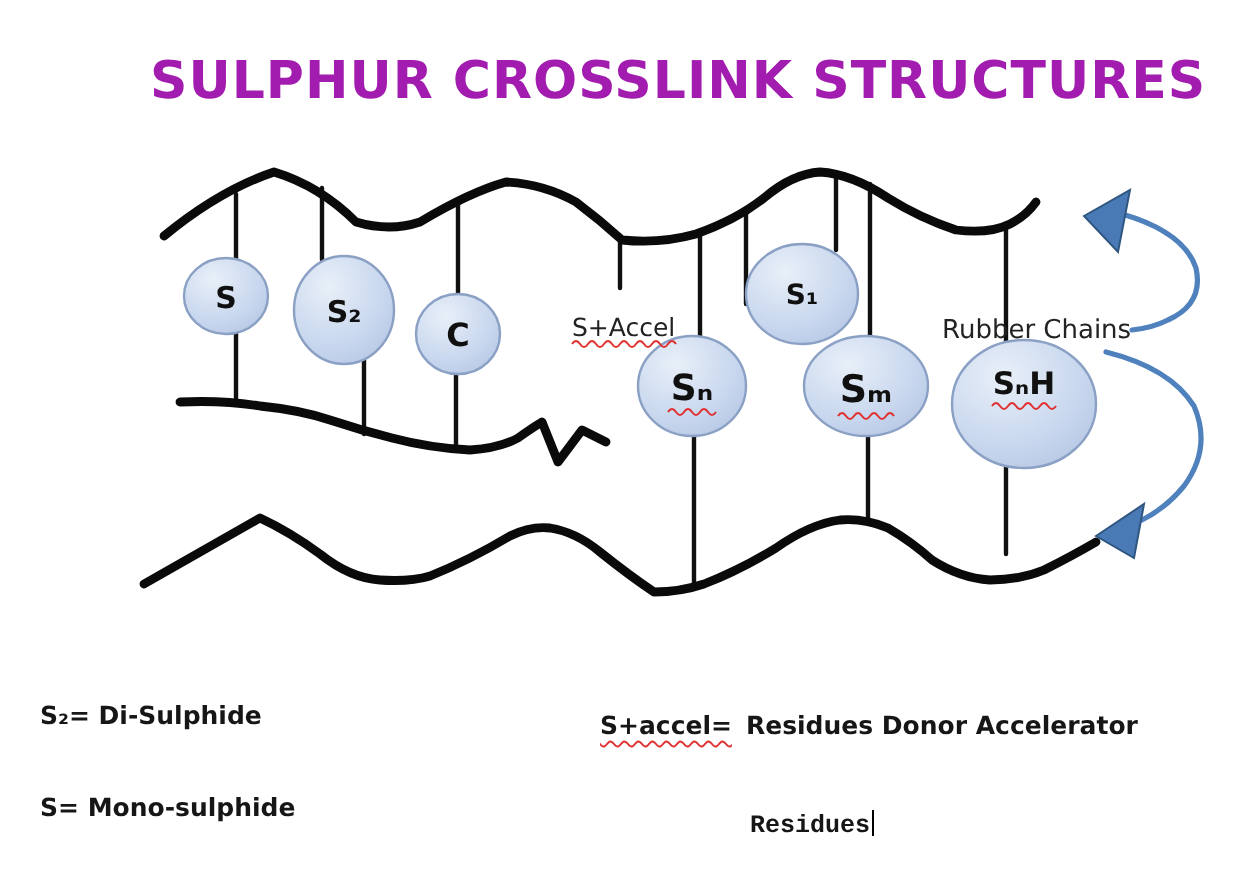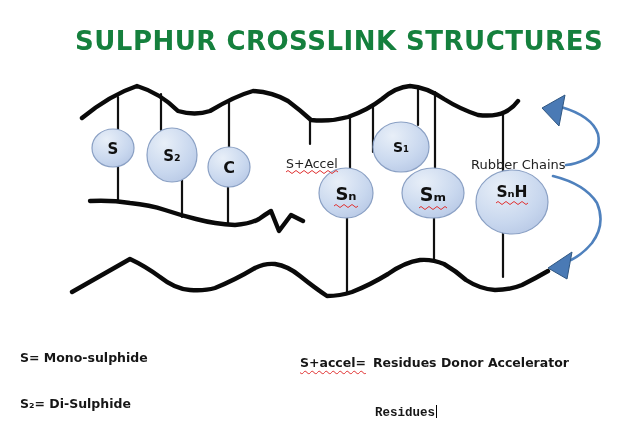--- a/index.html
+++ b/index.html
@@ -3,21 +3,21 @@
 <meta charset="utf-8">
 <style>
   html,body{margin:0;padding:0;background:#ffffff;}
   .slide{
     position:relative;width:628px;height:435px;background:#ffffff;overflow:hidden;
     font-family:"DejaVu Sans",sans-serif;
   }
   .title{
     position:absolute;left:75px;top:26px;width:520px;
     font-size:26px;font-weight:bold;letter-spacing:0.5px;
-    color:#15803d;white-space:nowrap;
+    color:#a21caf;white-space:nowrap;
   }
   svg{position:absolute;left:0;top:0;}
   .legend{
     position:absolute;color:#161616;font-size:12.5px;font-weight:bold;
     white-space:pre-wrap;
   }
   .legend-left{left:20px;top:320px;line-height:15.2px;}
   .legend-right{left:300px;top:321px;line-height:16.8px;}
   .indent{padding-left:75px;font-family:Liberation Mono, monospace;}
   .sq{
@@ -106,22 +106,22 @@
       <path class="squiggle" d="M419,208 q2,-3 4,0 t4,0 t4,0 t4,0 t4,0 t4,0 t4,0"></path>
       <path class="squiggle" d="M496,203 q2,-3 4,0 t4,0 t4,0 t4,0 t4,0 t4,0 t4,0 t4,0"></path>
     </g>
 
     <text class="diag-label" x="286" y="168" font-size="12.5">S+Accel</text>
     <path class="squiggle" d="M286,172 q2,-3 4,0 t4,0 t4,0 t4,0 t4,0 t4,0 t4,0 t4,0 t4,0 t4,0 t4,0 t4,0 t4,0"></path>
     <text class="diag-label" x="471" y="169" font-size="13" fill="#333333">Rubber Chains</text>
   </svg>
 
   <div class="legend legend-left">
+    <div><span>S₂= Di-Sulphide</span></div>
     <div><span>S= Mono-sulphide</span></div>
-    <div><span>S₂= Di-Sulphide</span></div>
     
     
     
   </div>
 
   <div class="legend legend-right">
     <div><span class="sq">S+accel=</span><span class="gap">Residues Donor Accelerator</span></div>
     <div class="indent"><span>Residues</span><span class="caret"></span></div>
     
     

